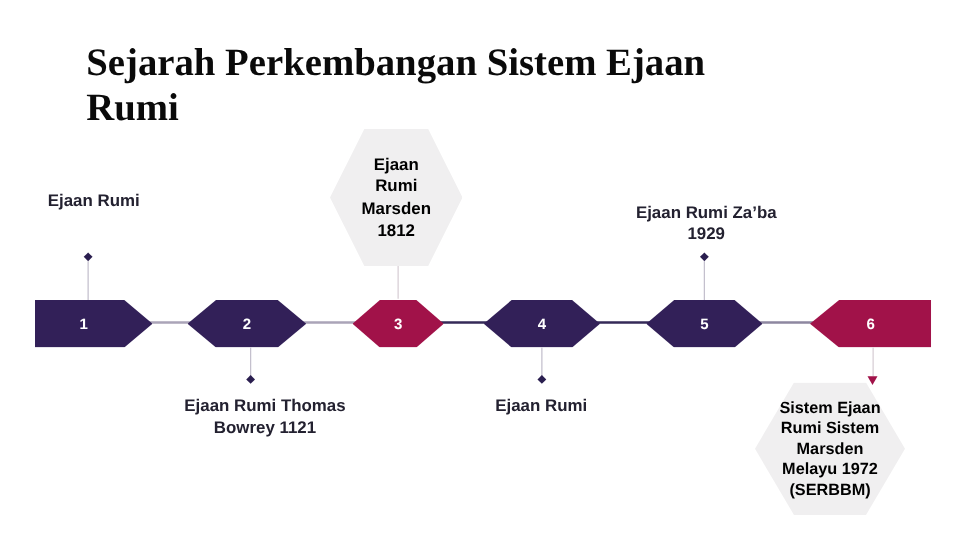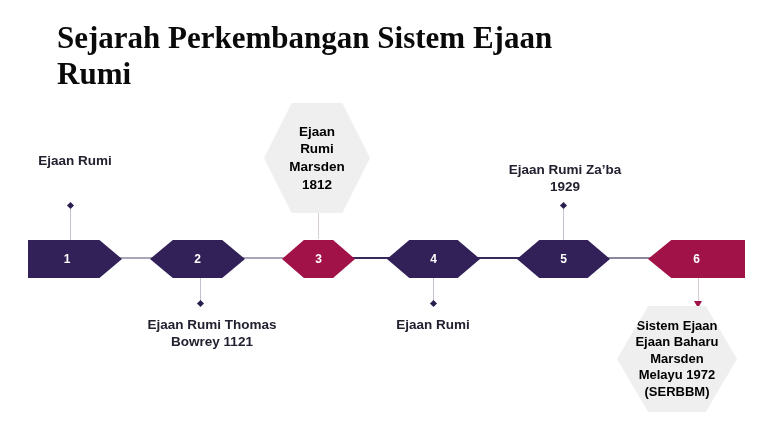--- a/index.html
+++ b/index.html
@@ -80,28 +80,28 @@
   .l5{left:465px;top:161px;width:200px;}
 
   
   .badge{
     position:absolute;background:#f0eff0;
     display:flex;flex-direction:column;justify-content:center;
     text-align:center;font-weight:bold;color:#000000;
     clip-path:polygon(26% 0,74% 0,100% 50%,74% 100%,26% 100%,0 50%);
   }
   .b3{left:264px;top:103px;width:106px;height:110px;font-size:13.5px;line-height:1.3;}
-  .b6{left:617px;top:306px;width:120px;height:106px;font-size:13px;line-height:1.27;}
+  .b6{left:604px;top:306px;width:120px;height:106px;font-size:13px;line-height:1.27;}
 </style>
 </head>
 <body>
 
 <div class="slide">
 
-  <h1 class="title" style="margin:0;">
+  <h1 class="title" style="margin:12px;">
     <div>Sejarah Perkembangan Sistem Ejaan</div>
     <div>Rumi</div>
   </h1>
 
   <div class="hseg light hs12"></div>
   <div class="hseg light hs23"></div>
   <div class="hseg dark hs34"></div>
   <div class="hseg dark hs45"></div>
   <div class="hseg mid hs56"></div>
 
@@ -153,19 +153,19 @@
   </div>
 
   <div class="badge b3">
     <div>Ejaan</div>
     <div>Rumi</div>
     <div>Marsden</div>
     <div>1812</div>
   </div>
   <div class="badge b6">
     <div>Sistem Ejaan</div>
-    <div>Ejaan Baharu</div>
+    <div>Rumi Sistem</div>
     <div>Marsden</div>
     <div>Melayu 1972</div>
     <div>(SERBBM)</div>
   </div>
 
 </div>
 
 </body></html>

